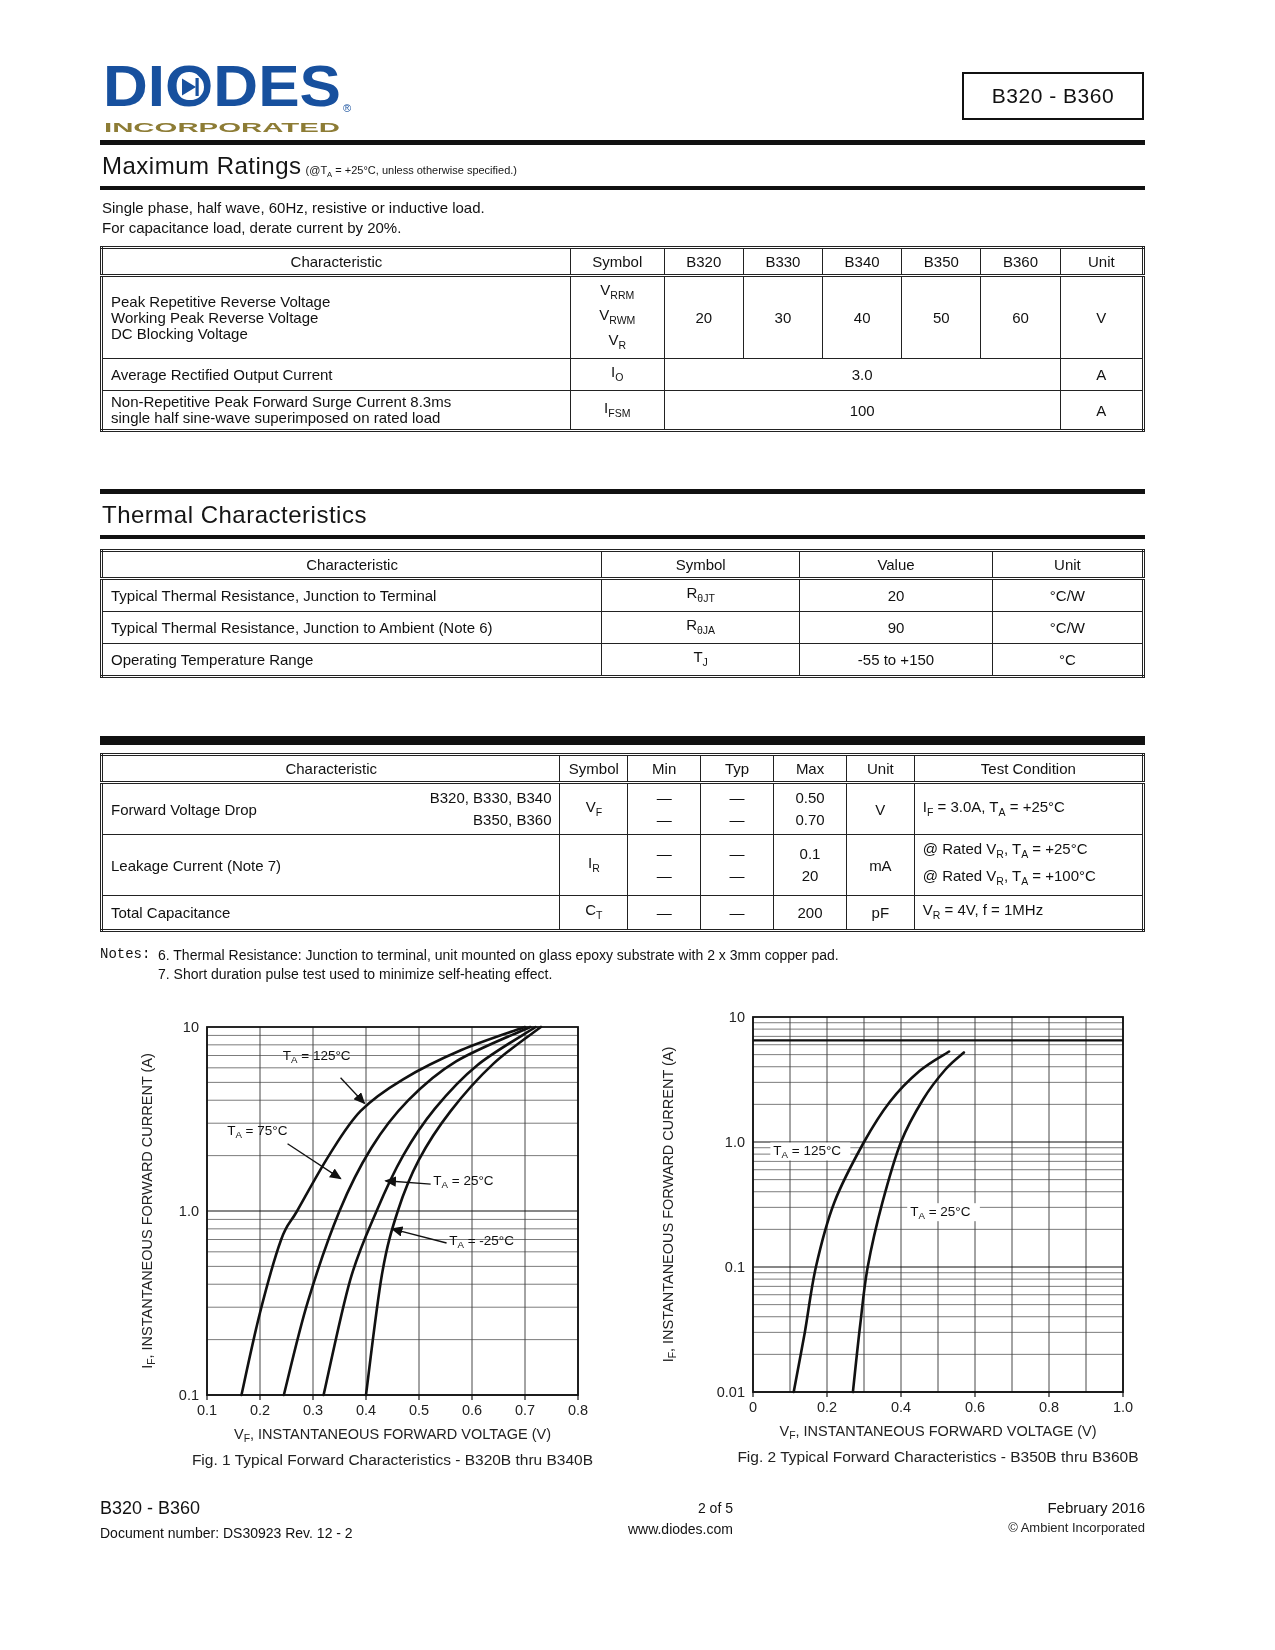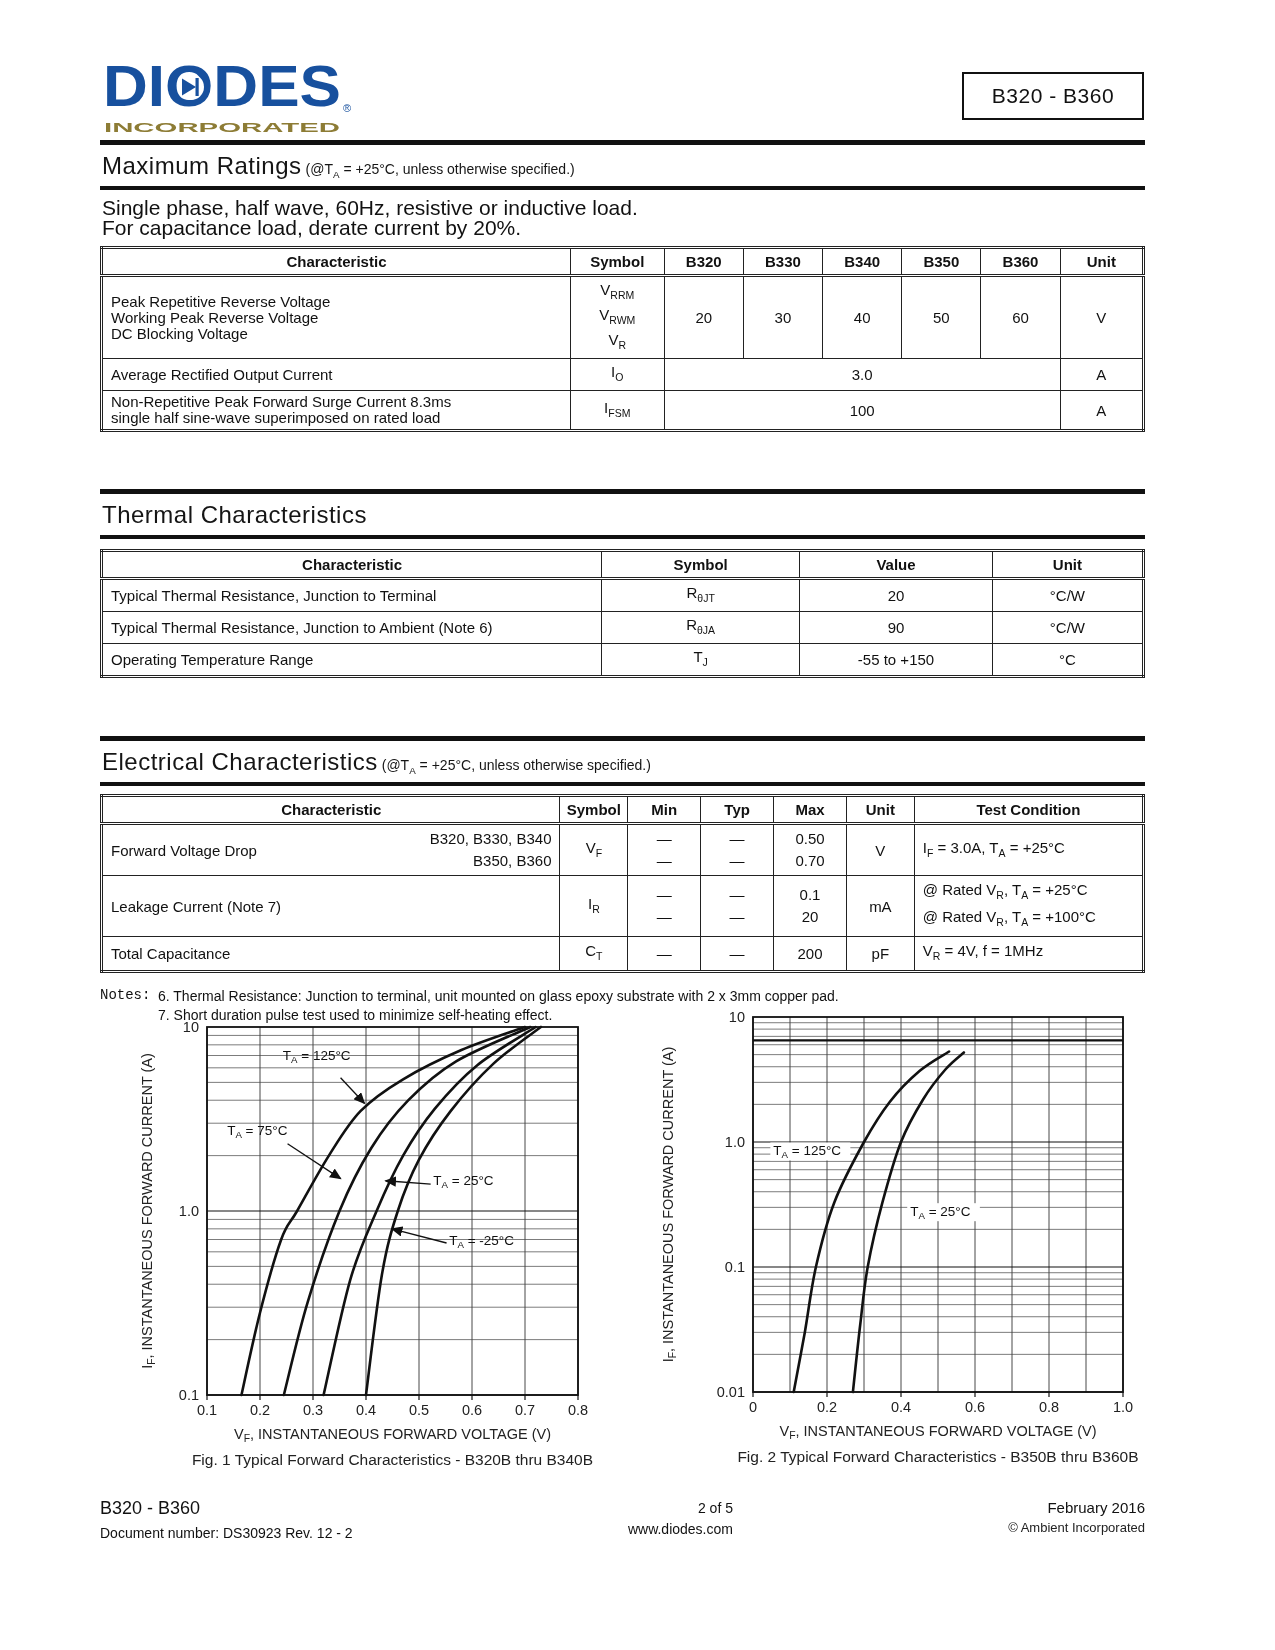--- a/index.html
+++ b/index.html
@@ -7,27 +7,27 @@
         font-family:"Liberation Sans",sans-serif;color:#111;overflow:hidden;}
   .content{position:absolute;left:100px;top:140px;width:1045px;}
   
   .logo{position:absolute;left:103px;top:56px;}
   .partbox{position:absolute;left:962px;top:72px;width:178px;height:44px;border:2px solid #111;
            display:flex;align-items:center;justify-content:center;font-size:21px;letter-spacing:.5px;}
   
   .rule{height:5px;background:#111;}
   .rule.thin{height:4px;}
   h2{margin:7px 0 6px 2px;font-size:24px;font-weight:normal;letter-spacing:.5px;color:#151515;}
-  h2 .sub{font-size:14px;letter-spacing:0;margin-left:4px;}
-  .intro{font-size:21px;line-height:20px;margin:8px 0 8px 2px;white-space:pre-line;}
+  h2 .sub{font-size:11px;letter-spacing:0;margin-left:4px;}
+  .intro{font-size:15px;line-height:20px;margin:8px 0 8px 2px;white-space:pre-line;}
   
   .dtable{width:100%;border-collapse:collapse;border:3px double #222;font-size:15px;color:#111;
           table-layout:fixed;}
   .dtable th,.dtable td{border:1px solid #222;padding:3px 8px;vertical-align:middle;}
-  .dtable thead th{border-bottom:3px double #222;font-weight:bold;text-align:center;padding:4px 6px;}
+  .dtable thead th{border-bottom:3px double #222;font-weight:normal;text-align:center;padding:4px 6px;}
   .char{text-align:left;white-space:pre-line;line-height:16px;}
   .c{text-align:center;}
   .symline{text-align:center;line-height:19px;}
   sub{font-size:70%;}
   .stack{white-space:pre-line;text-align:center;line-height:22px;}
   .split{display:flex;justify-content:space-between;align-items:center;}
   .split .rlines{text-align:right;white-space:pre-line;line-height:22px;}
   .test div{line-height:22px;}
   .notes{display:flex;font-size:14px;margin-top:14px;}
   .notes .nlab{width:58px;font-family:Liberation Mono, monospace;}
@@ -173,21 +173,20 @@
             <td class="c">
               <div class="symline">T<sub>J</sub></div>
             </td>
             <td class="c">-55 to +150</td>
             <td class="c">°C</td>
           </tr>
         </tbody>
     </table>
 
     <div class="rule" style="margin-top:58px"></div>
-    <h2><span>Electrical Characteristics</span><span class="sub">(@T<sub>A</sub> = +25°C, unless otherwise specified.)</span></h2>
     <div class="rule thin"></div>
 
     <table class="dtable" id="elec-table" style="margin-top:8px">
       <colgroup>
         <col style="width:44%">
           <col style="width:6.5%">
           <col style="width:7%">
           <col style="width:7%">
         <col style="width:7%">
           <col style="width:6.5%">

